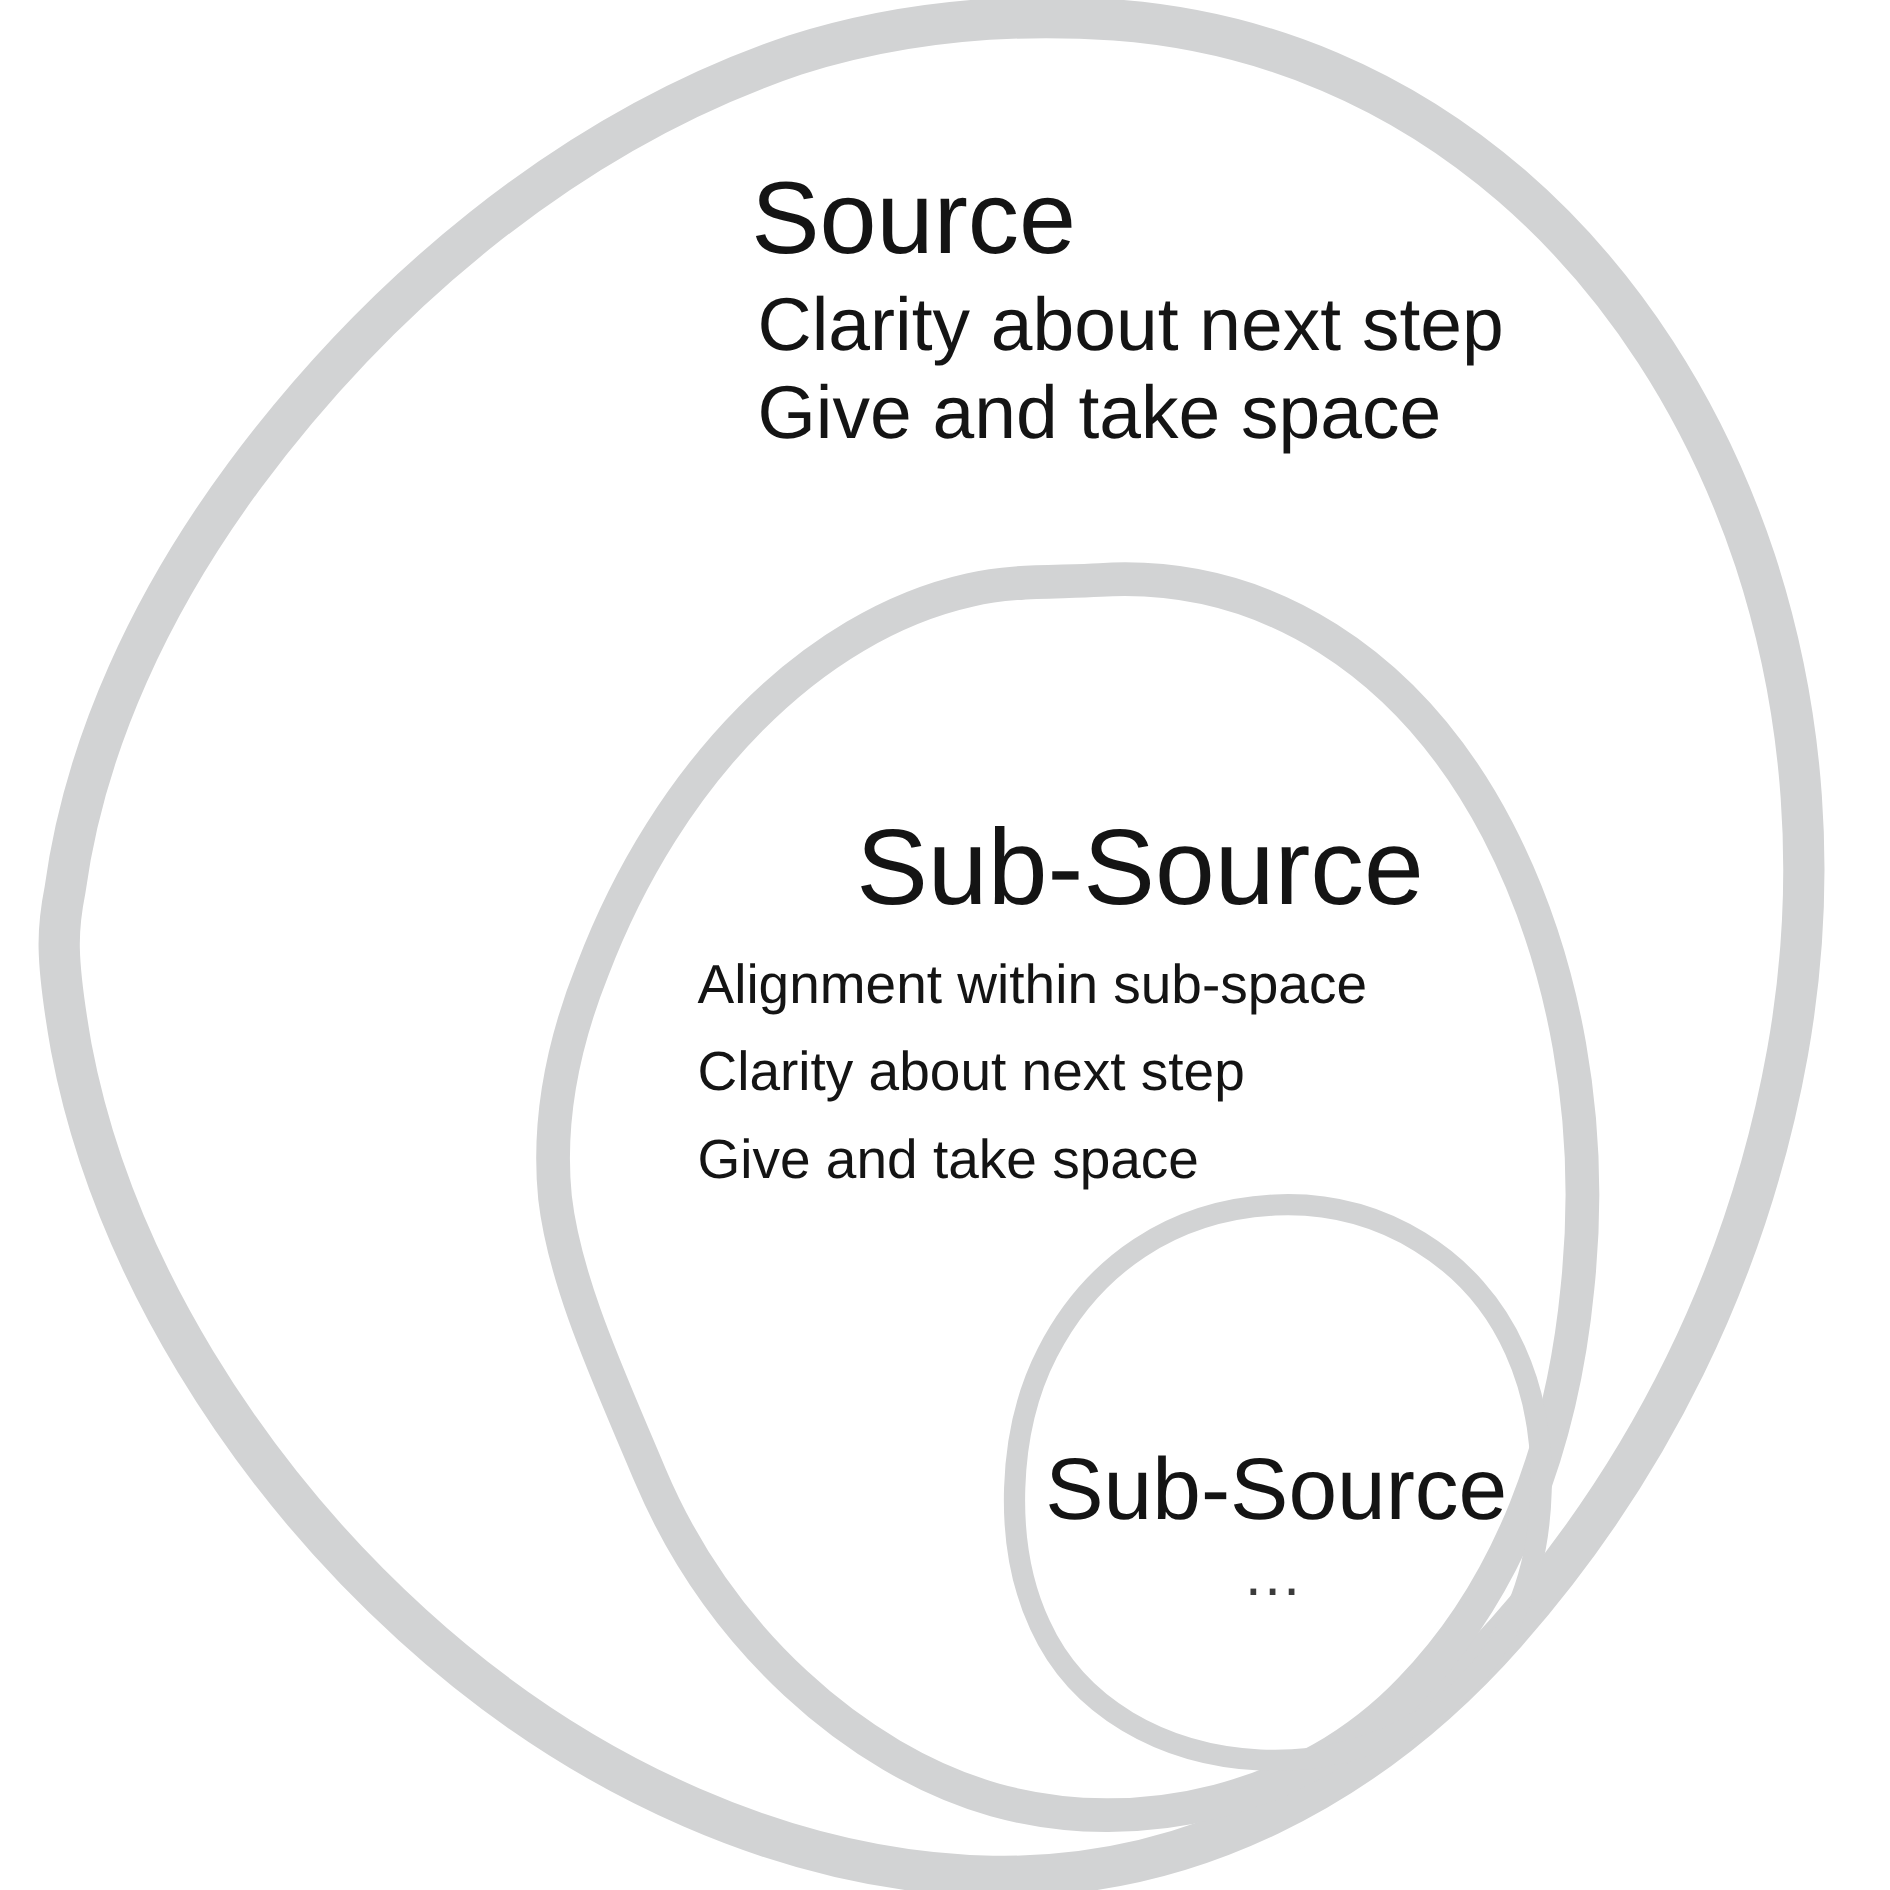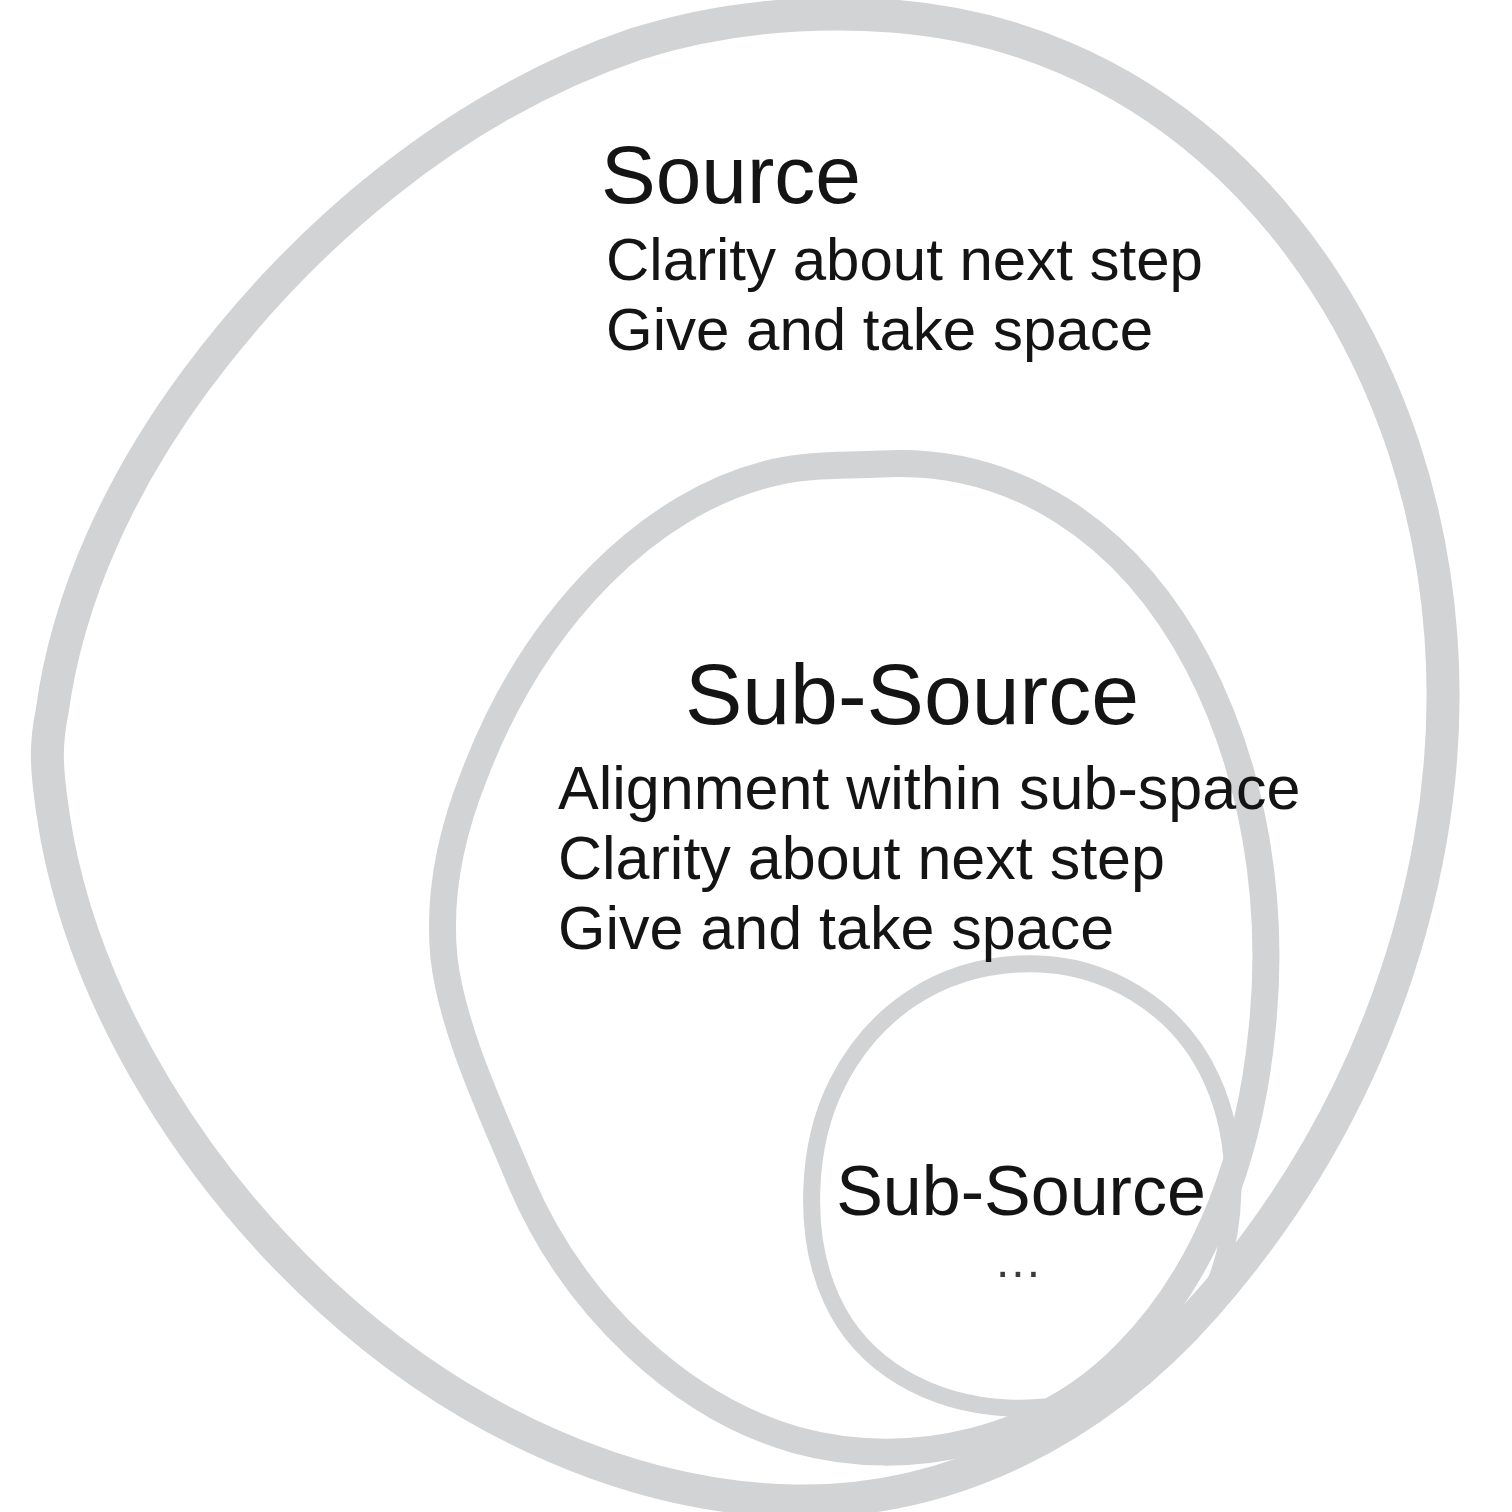--- a/index.html
+++ b/index.html
@@ -43,21 +43,21 @@
   .mid-title {
     left: 912px;
     top: 651px;
     font-size: 86px;
     line-height: 86px;
     transform: translateX(-50%);
   }
   .mid-body {
     left: 558px;
     top: 753px;
-    font-size: 61px;
+    font-size: 44px;
     line-height: 70px;
   }
   .inner-title {
     left: 1021px;
     top: 1156px;
     font-size: 70px;
     line-height: 70px;
     transform: translateX(-50%);
   }
   .inner-ellipsis {

